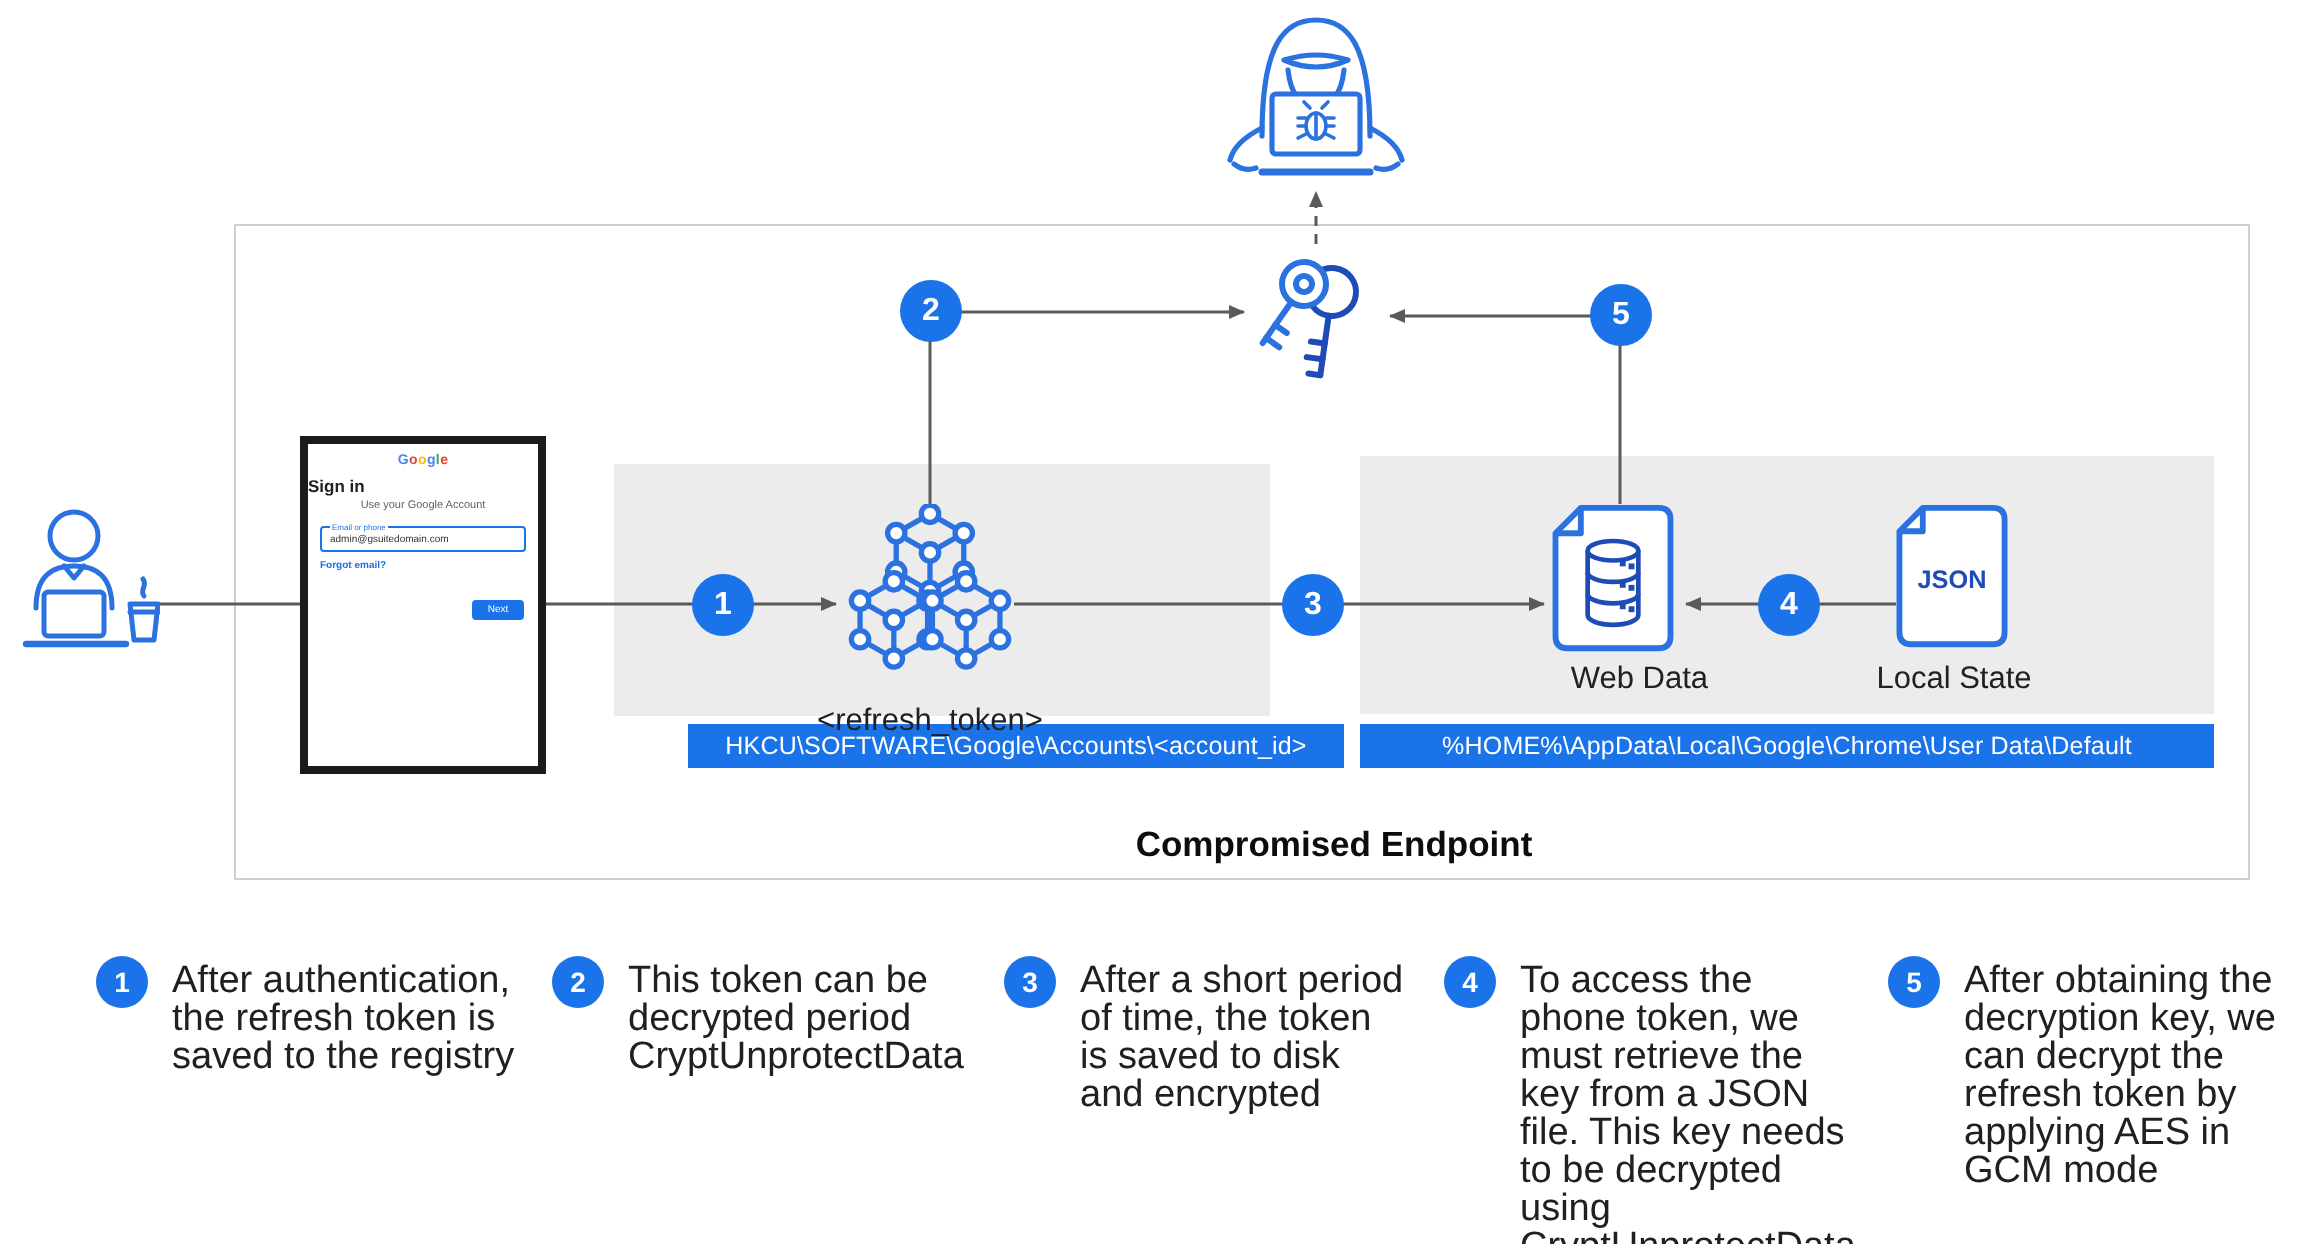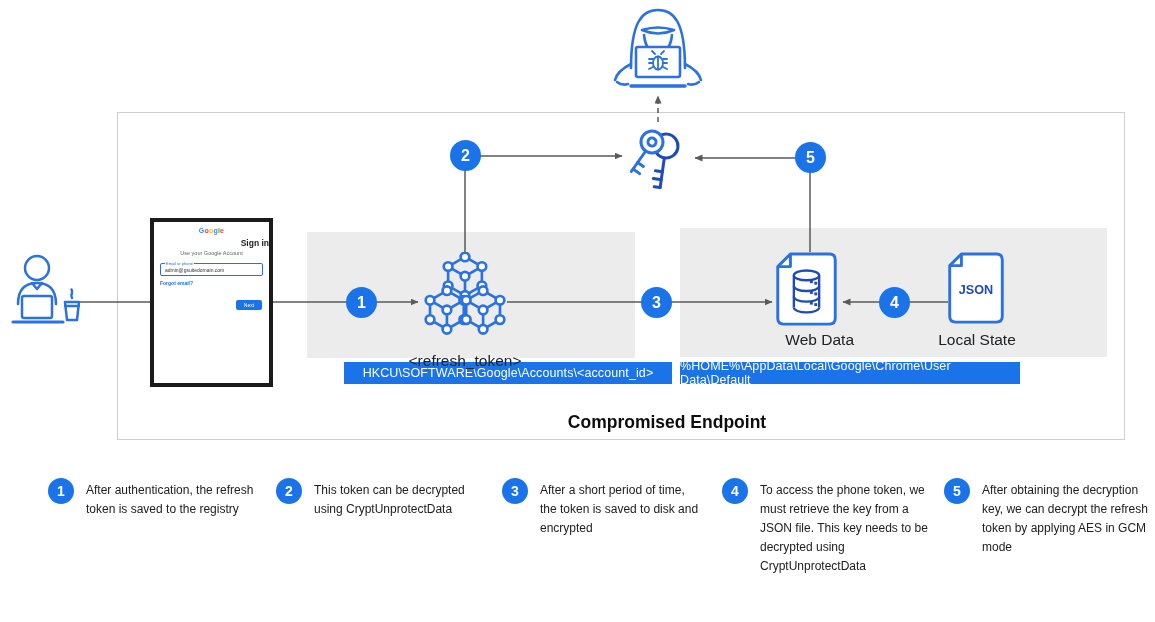--- a/index.html
+++ b/index.html
@@ -8,53 +8,53 @@
 
   .endpoint-box { position:absolute; left:117px; top:112px; width:1008px; height:328px;
                   border:1px solid #cfcfcf; background:#fff; z-index:0; }
   .panel { position:absolute; background:#ececec; z-index:1; }
   #panel-registry { left:307px; top:232px; width:328px; height:126px; }
   #panel-chrome   { left:680px; top:228px; width:427px; height:129px; }
   .path-bar { position:absolute; height:22px; background:#1a73e8; color:#fff;
               font-size:12.5px; display:flex; align-items:center; justify-content:center;
               z-index:1; letter-spacing:.1px; }
   #bar-registry { left:307px; top:362px; width:328px;margin-left:37px; }
-  #bar-chrome   { left:680px; top:362px; width:340px; }
+  #bar-chrome   { left:680px; top:362px; width:427px; }
 
   #connector-layer { position:absolute; left:0; top:0; width:1155px; height:622px; z-index:2; pointer-events:none; }
 
   .icon-abs { position:absolute; z-index:3; }
   .step-circle { position:absolute; width:31px; height:31px; border-radius:50%;
                  background:#1a73e8; color:#fff; font-weight:bold; font-size:16px;
                  display:flex; align-items:center; justify-content:center; z-index:5; }
   .node-label { position:absolute; color:#202124; font-size:15.5px; text-align:center; z-index:3; }
   .box-title { position:absolute; left:117px; top:412px; width:1100px; text-align:center;
                font-weight:bold; font-size:17.5px; color:#0d0d0d; z-index:3; }
 
   
   .screen { position:absolute; left:150px; top:218px; width:123px; height:169px;
             background:#fff; border:4px solid #1b1b1b; z-index:4; }
   .g-logo { text-align:center; margin-top:5px; font-size:7px; font-weight:bold; letter-spacing:.2px; }
   .gl-b { color:#4285F4; } .gl-r { color:#EA4335; } .gl-y { color:#FBBC05; } .gl-g { color:#34A853; }
-  .g-head { text-align:right; font-size:8.5px; font-weight:bold; color:#202124; margin-top:4px; }
+  .g-head { text-align:left; font-size:8.5px; font-weight:bold; color:#202124; margin-top:4px; }
   .g-sub { text-align:center; font-size:5.5px; color:#5f6368; margin-top:2px; }
   .g-input { position:relative; margin:7px 6px 0 6px; height:13px; border:1px solid #1a73e8;
              border-radius:2px; font-size:5px; color:#333; line-height:12px; padding-left:4px; }
   .g-float { position:absolute; top:-3px; left:4px; background:#fff; padding:0 1px;
              font-size:4px; color:#1a73e8; line-height:5px; }
   .g-forgot { margin:4px 6px 0 6px; font-size:5px; color:#1a73e8; font-weight:bold; }
   .g-next { position:absolute; right:7px; top:78px; width:26px; height:10px; background:#1a73e8;
             color:#fff; font-size:5px; border-radius:2px; display:flex; align-items:center; justify-content:center; }
 
   
   .leg { position:absolute; top:478px; display:flex; gap:12px; z-index:3; }
   .leg-circle { flex-shrink:0; width:26px; height:26px; border-radius:50%; background:#1a73e8;
                 color:#fff; font-weight:bold; font-size:14px; display:flex; align-items:center;
                 justify-content:center; }
-  .leg-text { font-size:12px; line-height:19px; color:#202020; padding-top:3px; }
+  .leg-text { font-size:19px; line-height:19px; color:#202020; padding-top:3px; }
   #leg-1 { left:48px;  width:218px; }
   #leg-2 { left:276px; width:200px; }
   #leg-3 { left:502px; width:200px; }
   #leg-4 { left:722px; width:210px; }
   #leg-5 { left:944px; width:205px; }
 </style>
 </head>
 <body>
 
 <div class="canvas">
@@ -214,21 +214,21 @@
   <div class="node-label" style="left:932px; top:331px; width:90px;">Local State</div>
 
   <div class="box-title">Compromised Endpoint</div>
 
   <div class="leg" id="leg-1">
     <div class="leg-circle">1</div>
     <div class="leg-text">After authentication, the refresh token is saved to the registry</div>
   </div>
   <div class="leg" id="leg-2">
     <div class="leg-circle">2</div>
-    <div class="leg-text">This token can be decrypted using CryptUnprotectData</div>
+    <div class="leg-text">This token can be decrypted period CryptUnprotectData</div>
   </div>
   <div class="leg" id="leg-3">
     <div class="leg-circle">3</div>
     <div class="leg-text">After a short period of time, the token is saved to disk and encrypted</div>
   </div>
   <div class="leg" id="leg-4">
     <div class="leg-circle">4</div>
     <div class="leg-text">To access the phone token, we must retrieve the key from a JSON file. This key needs to be decrypted using CryptUnprotectData</div>
   </div>
   <div class="leg" id="leg-5">

